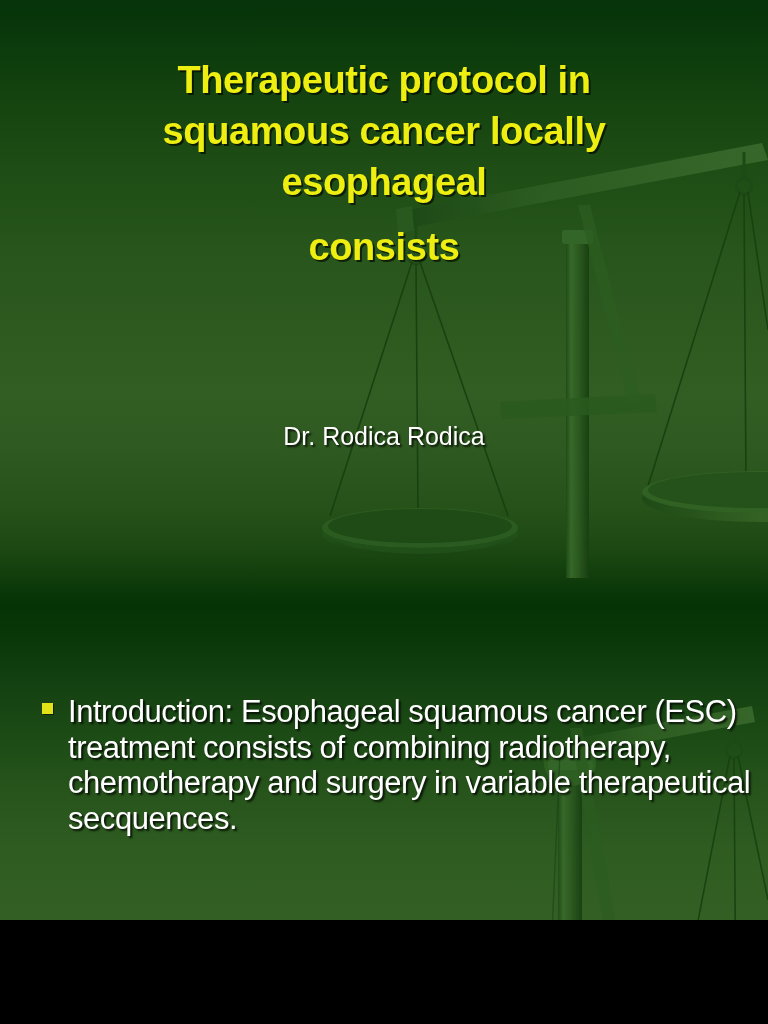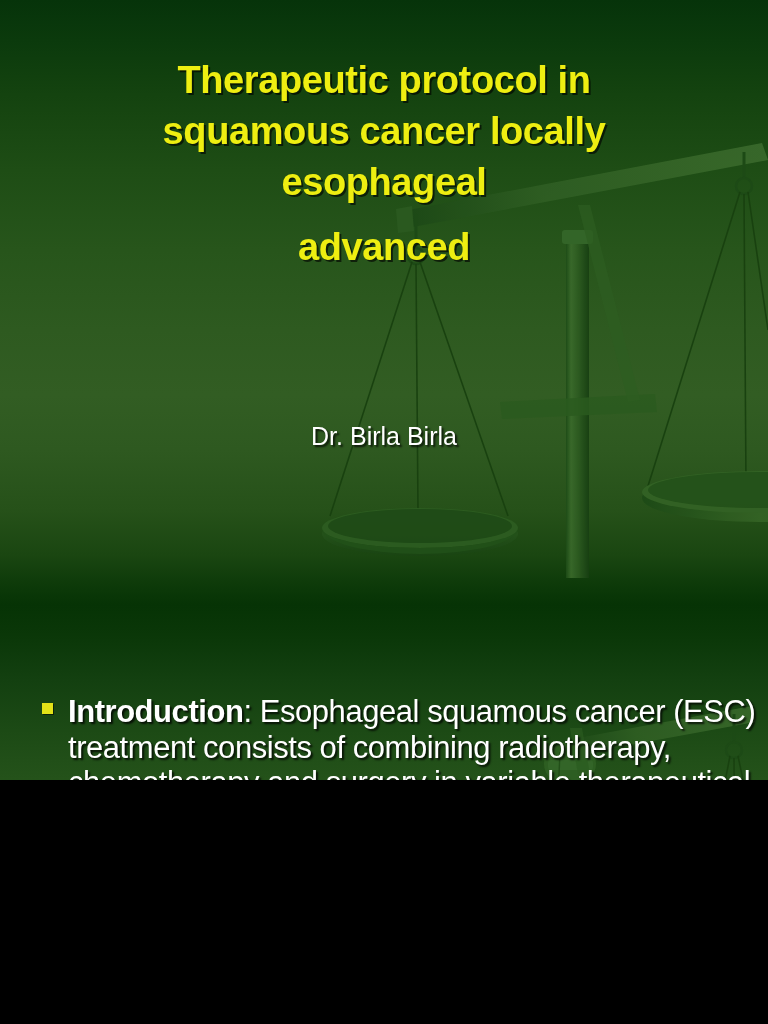--- a/index.html
+++ b/index.html
@@ -8,21 +8,21 @@
     padding: 0;
     background: #000;
   }
   body {
     font-family: "Liberation Sans", sans-serif;
   }
 
   #slide {
     position: relative;
     width: 768px;
-    height: 780px;
+    height: 920px;
     overflow: hidden;
     background-color: #1d4a14;
   }
 
   
   .bg-gradient {
     position: absolute;
     left: 0; top: 0;
     width: 768px;
     height: 1024px;
@@ -114,21 +114,21 @@
     box-shadow: 1px 1px 0 rgba(0,0,0,0.5);
   }
   .body-text {
     color: #ffffff;
     font-size: 31px;
     line-height: 35.5px;
     letter-spacing: -0.45px;
     text-shadow: 2px 2px 2px rgba(0,0,0,0.78);
   }
   .body-text b {
-    font-weight: bold;
+    font-weight: normal;
   }
 </style>
 </head>
 <body>
 
 <div id="slide">
 
   <div class="bg-gradient"></div>
 
   <svg class="scale-svg" viewBox="0 0 768 1024">
@@ -215,24 +215,24 @@
       <path d="M 738 756 L 768 900" stroke="#18400f" stroke-width="1.6" fill="none"></path>
 
       <path d="M 560 752 L 548 1024" stroke="#18400f" stroke-width="1.4" fill="none" opacity="0.6"></path>
     </g>
   </svg>
 
   <div class="title-block">
     <div class="title-line">Therapeutic protocol in</div>
     <div class="title-line">squamous cancer locally</div>
     <div class="title-line">esophageal</div>
-    <div class="title-line spaced">advanced</div>
+    <div class="title-line spaced">consists</div>
   </div>
 
-  <div class="author">Dr. Birla Birla</div>
+  <div class="author">Dr. Rodica Rodica</div>
 
   <div class="body-block">
     <div class="bullet-row">
       <span class="bullet-marker"></span>
       <div class="body-text">
         <b>Introduction</b><span>: </span><span>Esophageal squamous cancer (ESC) treatment consists of combining radiotherapy, chemotherapy and surgery in variable therapeutical secquences.</span>
       </div>
     </div>
   </div>
 

